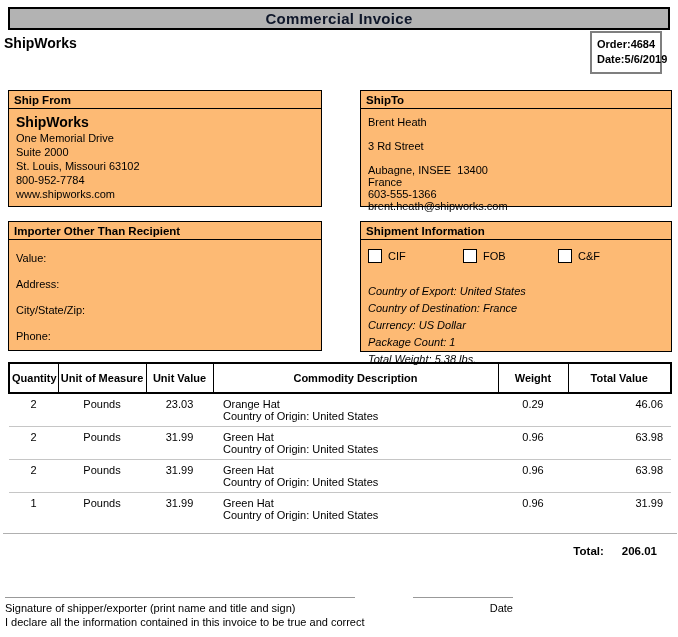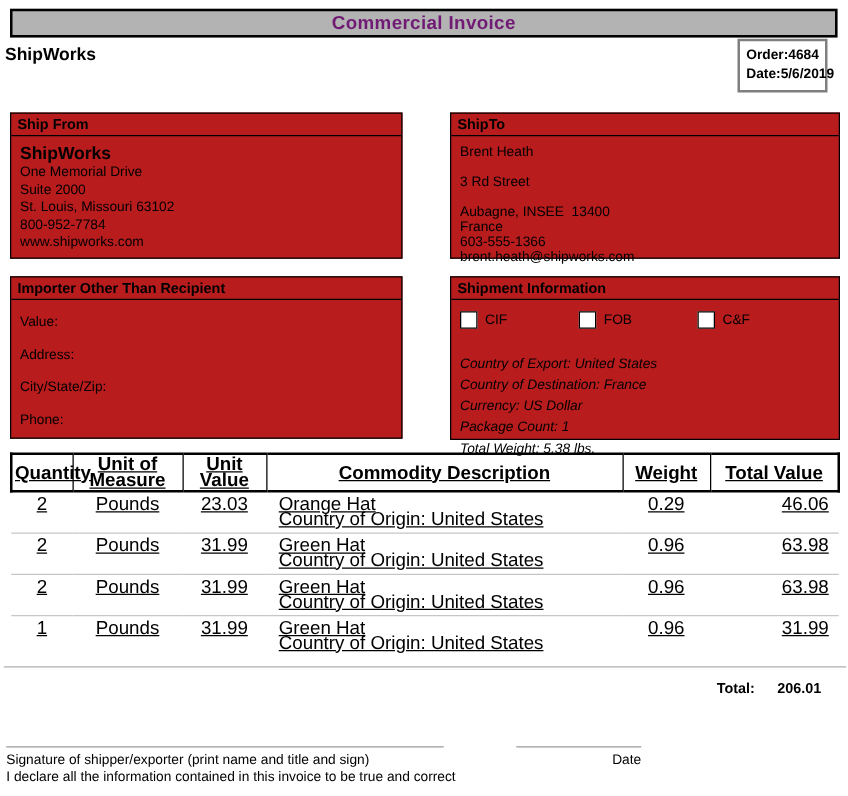--- a/index.html
+++ b/index.html
@@ -10,36 +10,36 @@
     color: #000; font-size: 11px;
   }
   .page { position: absolute; inset: 0; }
 
   
   .banner {
     position: absolute; left: 8px; top: 7px; width: 662px; height: 23px;
     background: #b3b3b3; border: 2px solid #000;
     display: flex; align-items: center; justify-content: center;
   }
-  .banner span { color: #701a75; font-weight: bold; font-size: 15px; letter-spacing: 0.3px; }
+  .banner span { color: #0f172a; font-weight: bold; font-size: 15px; letter-spacing: 0.3px; }
 
   
   .logo { position: absolute; left: 4px; top: 35px; font-size: 14px; font-weight: bold; }
 
   
   .order-box {
     position: absolute; left: 590px; top: 31px; width: 72px; height: 43px;
     border: 2px solid #7f7f7f; padding: 4px 5px;
     font-weight: bold; font-size: 11px;
   }
   .order-row { display: flex; line-height: 15px; }
   .ob-label { display: inline-block; width: 38px; }
 
   
-  .box { position: absolute; border: 1px solid #000; background: #b91c1c; }
+  .box { position: absolute; border: 1px solid #000; background: #fdba74; }
   .box-header {
     font-weight: bold; font-size: 11.5px; padding: 3px 5px 2px 5px;
     border-bottom: 1px solid #000; height: 18px;
   }
   .box-content { padding: 5px 7px; }
 
   .ship-from { left: 8px;   top: 90px; width: 314px; height: 117px; }
   .ship-to   { left: 360px; top: 90px; width: 312px; height: 117px; }
   .importer  { left: 8px;   top: 221px; width: 314px; height: 130px; }
   .shipment  { left: 360px; top: 221px; width: 312px; height: 131px; }
@@ -55,21 +55,21 @@
   .cb-item:last-child { width: auto; }
   .checkbox {
     display: inline-block; width: 14px; height: 14px;
     border: 1px solid #000; background: #fff; margin-right: 6px;
   }
   .detail { line-height: 17px; font-size: 11px; font-style: italic; }
 
   
   .invoice-table {
     position: absolute; left: 8px; top: 362px; width: 662px;
-    border-collapse: collapse; font-size: 15px; table-layout: fixed; text-decoration: underline;
+    border-collapse: collapse; font-size: 11px; table-layout: fixed;
   }
   .invoice-table thead th {
     border: 1px solid #000; border-top-width: 2px; border-bottom-width: 2px;
     font-weight: bold; text-align: center; vertical-align: middle;
     height: 30px; padding: 1px 2px; line-height: 13px;
   }
   .invoice-table thead th:first-child { border-left-width: 2px; }
   .invoice-table thead th:last-child  { border-right-width: 2px; }
   .col-qty  { width: 49px; }
   .col-uom  { width: 88px; }

